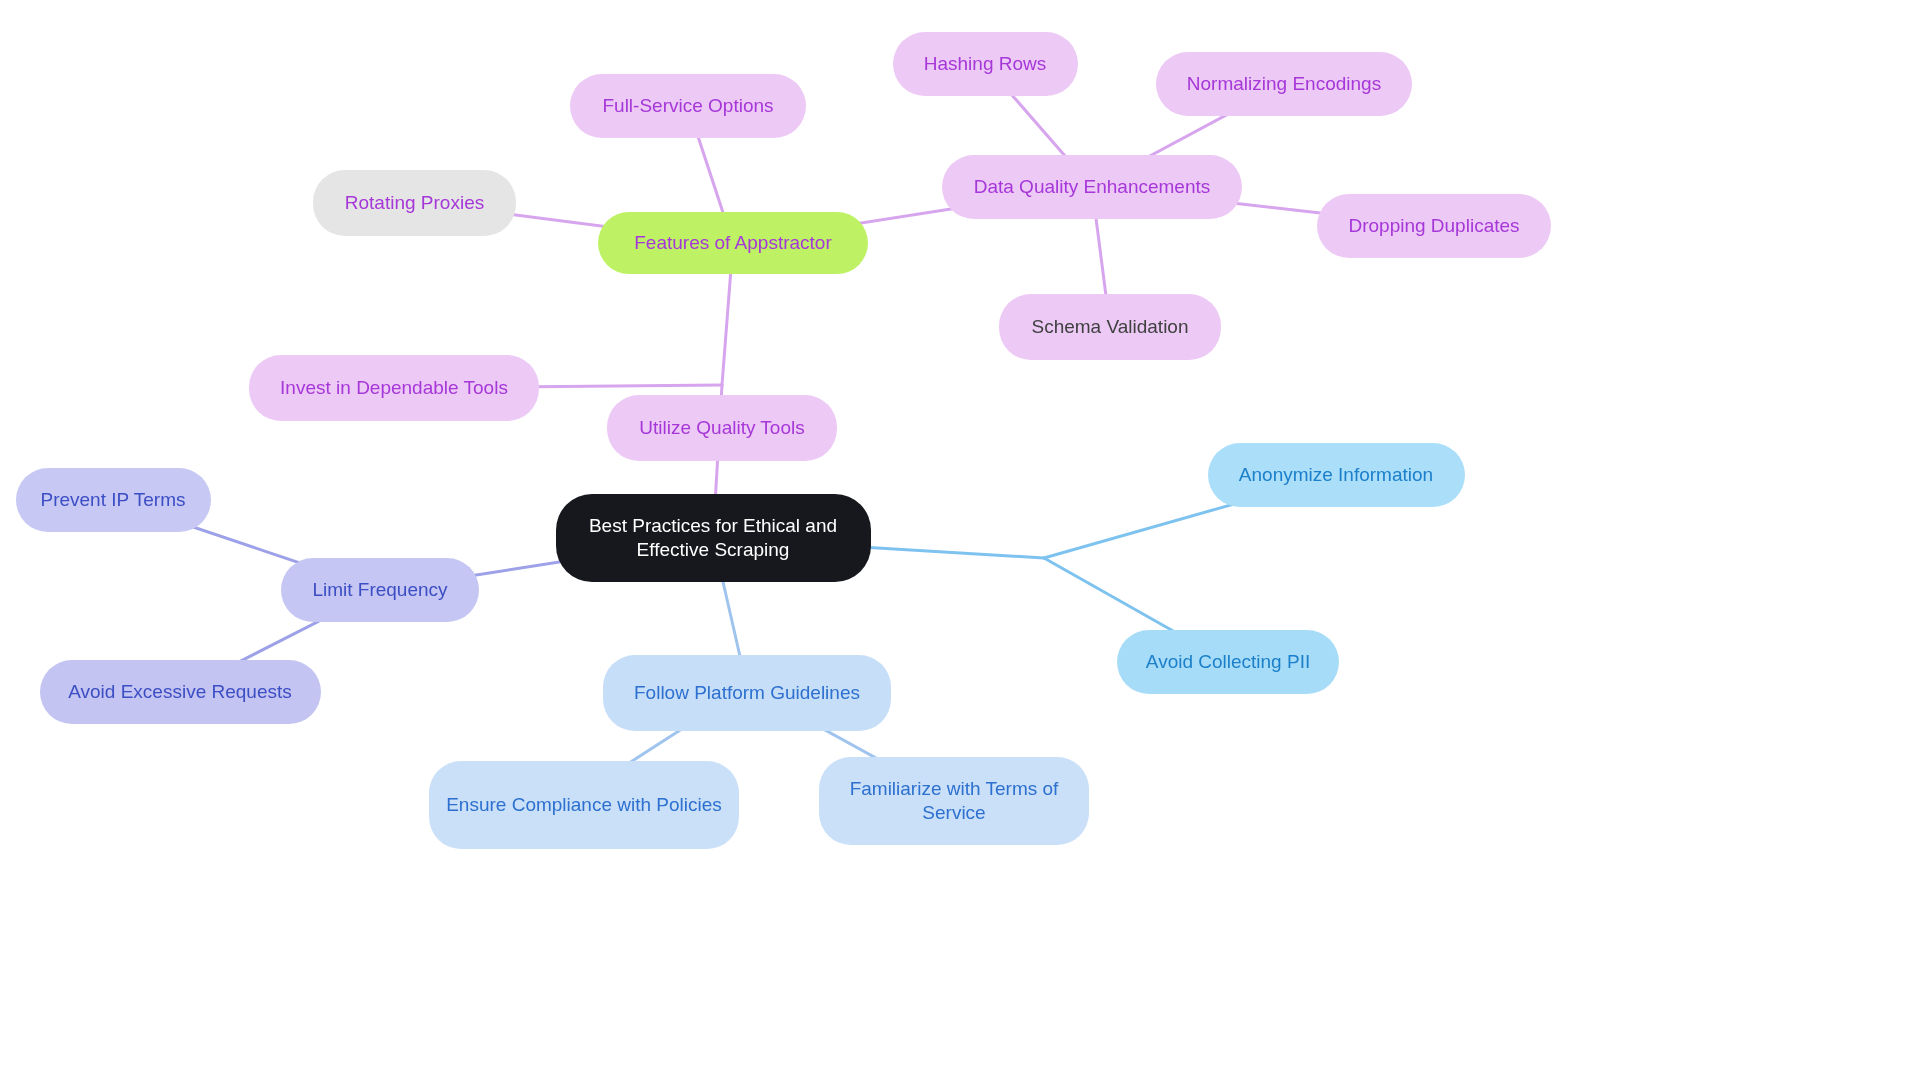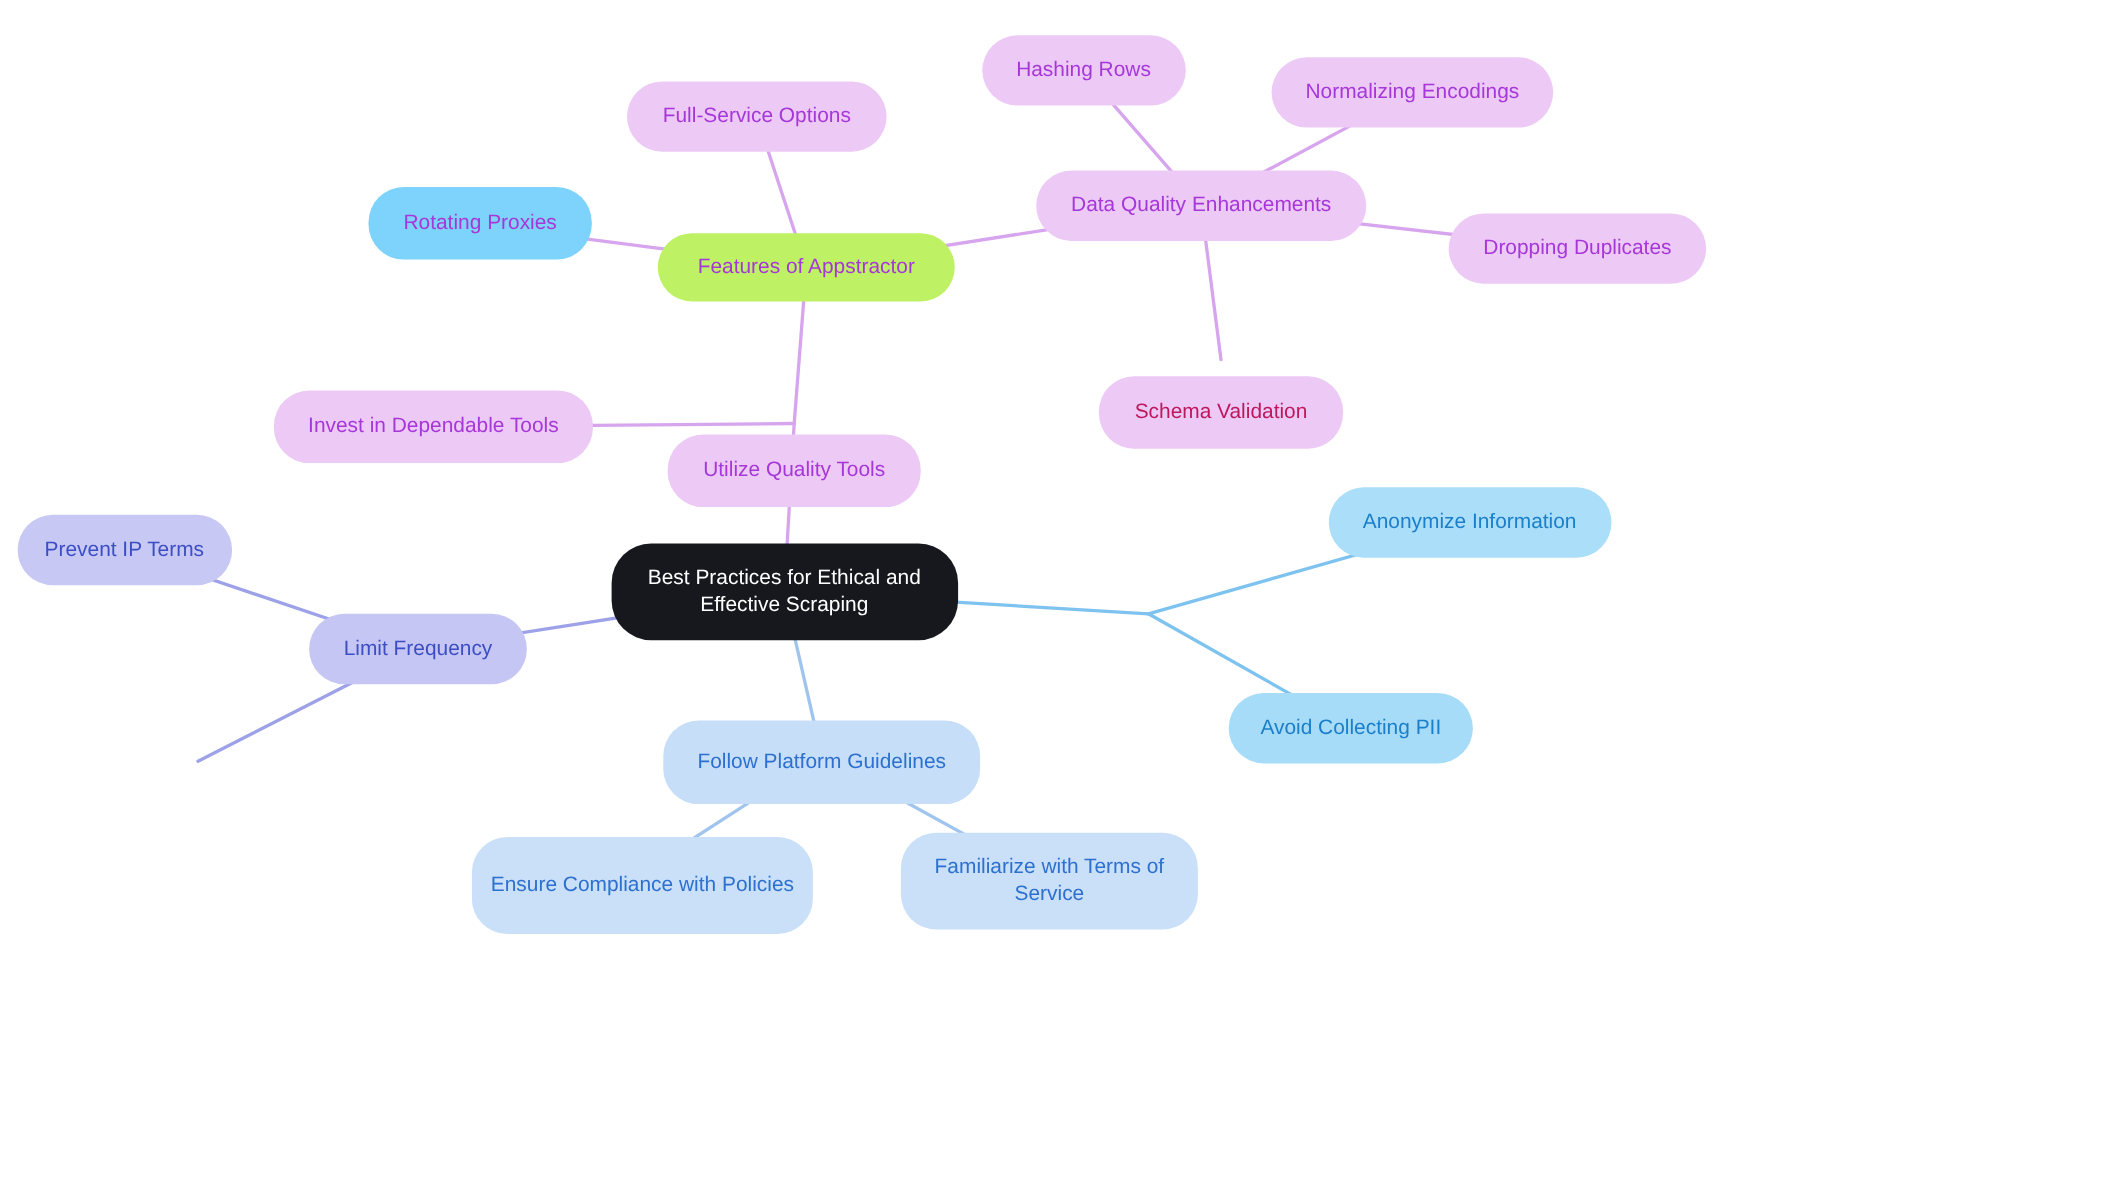--- a/index.html
+++ b/index.html
@@ -82,53 +82,56 @@
       </div>
       <div class="node" style="left: 607px; top: 352px; width: 230px; height: 66px; background: rgb(237, 201, 246); color: rgb(166, 55, 216); margin-top: 43px;">
         <span>Utilize Quality Tools</span>
       </div>
       <div class="node" style="left: 249px; top: 355px; width: 290px; height: 66px; background: rgb(237, 201, 246); color: rgb(166, 55, 216);">
         <span>Invest in Dependable Tools</span>
       </div>
       <div class="node" style="left: 598px; top: 212px; width: 270px; height: 62px; background: #bef264; color: rgb(166, 55, 216);">
         <span>Features of Appstractor</span>
       </div>
-      <div class="node" style="left: 335px; top: 170px; width: 203px; height: 66px; background: #7dd3fc; color: rgb(166, 55, 216);">
+      <div class="node" style="left: 313px; top: 170px; width: 203px; height: 66px; background: #e5e5e5; color: rgb(166, 55, 216);">
         <span>Rotating Proxies</span>
       </div>
       <div class="node" style="left: 570px; top: 74px; width: 236px; height: 64px; background: rgb(237, 201, 246); color: rgb(166, 55, 216);">
         <span>Full-Service Options</span>
       </div>
       <div class="node" style="left: 942px; top: 155px; width: 300px; height: 64px; background: rgb(237, 201, 246); color: rgb(166, 55, 216);">
         <span>Data Quality Enhancements</span>
       </div>
       <div class="node" style="left: 892.5px; top: 32px; width: 185px; height: 64px; background: rgb(237, 201, 246); color: rgb(166, 55, 216);">
         <span>Hashing Rows</span>
       </div>
       <div class="node" style="left: 1156px; top: 52px; width: 256px; height: 64px; background: rgb(237, 201, 246); color: rgb(166, 55, 216);">
         <span>Normalizing Encodings</span>
       </div>
       <div class="node" style="left: 1317px; top: 194px; width: 234px; height: 64px; background: rgb(237, 201, 246); color: rgb(166, 55, 216);">
         <span>Dropping Duplicates</span>
       </div>
-      <div class="node" style="left: 999px; top: 294px; width: 222px; height: 66px; background: rgb(237, 201, 246); color: #be185d; margin-top: 48px;">
+      <div class="node" style="left: 999px; top: 294px; width: 222px; height: 66px; background: rgb(237, 201, 246); color: #404040;">
         <span>Schema Validation</span>
       </div>
       <div class="node" style="left: 1207.5px; top: 443px; width: 257px; height: 64px; background: rgb(170, 222, 249); color: rgb(27, 127, 202);">
         <span>Anonymize Information</span>
       </div>
       <div class="node" style="left: 1117px; top: 630px; width: 222px; height: 64px; background: rgb(166, 220, 248); color: rgb(27, 127, 202);">
         <span>Avoid Collecting PII</span>
       </div>
       <div class="node" style="left: 281px; top: 558px; width: 198px; height: 64px; background: rgb(197, 198, 243); color: rgb(60, 78, 196);">
         <span>Limit Frequency</span>
       </div>
       <div class="node" style="left: 15.5px; top: 468px; width: 195px; height: 64px; background: rgb(199, 200, 244); color: rgb(60, 78, 196);">
         <span>Prevent IP Terms</span>
       </div>
+      <div class="node" style="left: 39.5px; top: 660px; width: 281px; height: 64px; background: rgb(195, 196, 242); color: rgb(60, 78, 196);">
+        <span>Avoid Excessive Requests</span>
+      </div>
       <div class="node" style="left: 603px; top: 655px; width: 288px; height: 76px; background: rgb(198, 222, 248); color: rgb(45, 112, 207);">
         <span>Follow Platform Guidelines</span>
       </div>
       <div class="node" style="left: 429px; top: 761px; width: 310px; height: 88px; background: rgb(201, 224, 248); color: rgb(45, 112, 207);">
         <span>Ensure Compliance with Policies</span>
       </div>
       <div class="node" style="left: 819px; top: 757px; width: 270px; height: 88px; background: rgb(201, 224, 248); color: rgb(45, 112, 207);">
         <span>Familiarize with Terms of Service</span>
       </div>
     </div>

